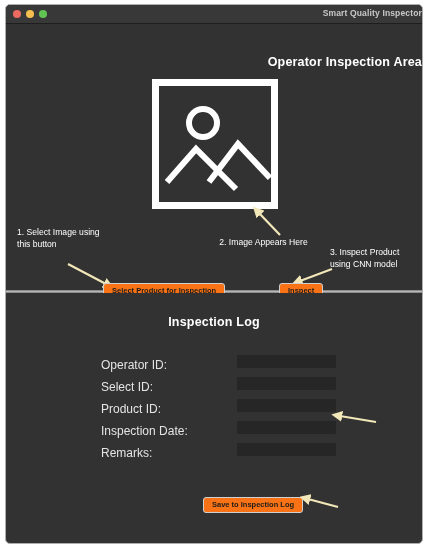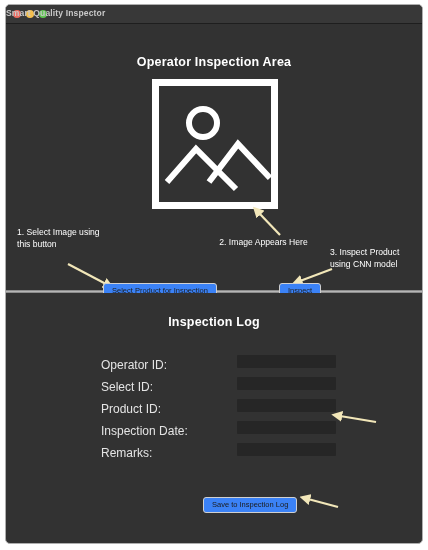--- a/index.html
+++ b/index.html
@@ -51,21 +51,21 @@
     display: block;
   }
   .tl.red    { background: #ec6a5f; }
   .tl.yellow { background: #f4bf4f; }
   .tl.green  { background: #61c554; }
   #window-title {
     position: absolute;
     left: 0;
     right: 0;
     top: 3px;
-    text-align: left;
+    text-align: right;
     font-size: 8.5px;
     font-weight: bold;
     color: #c9c9c9;
     letter-spacing: 0.15px;
   }
 
   
   #upper-pane {
     position: relative;
     height: 266px;
@@ -87,42 +87,42 @@
   .section-heading {
     position: absolute;
     left: 0;
     right: 0;
     text-align: center;
     color: #ffffff;
     font-size: 12.5px;
     font-weight: bold;
     letter-spacing: 0.2px;
   }
-  #operator-heading { top: 31px; }
+  #operator-heading { top: 31px; text-align: right; }
   #log-heading      { top: 22px; }
 
   
   #image-placeholder {
     position: absolute;
     left: 145px;
     top: 54px;
     width: 128px;
     height: 132px;
   }
   #image-placeholder svg { display: block; }
 
   
   .app-button {
     position: absolute;
-    background: #3b82f6;
+    background: #f97316;
     color: #1c1c1c;
     border: 1px solid #d0d0d0;
     border-radius: 3px;
     font-size: 7.5px;
-    font-weight: normal;
+    font-weight: bold;
     text-align: right;
     line-height: 11px;
     padding: 1px 8px 2px 8px;
     white-space: nowrap;
     box-sizing: border-box;
     cursor: default;
   }
   #select-product-button {
     left: 97px;
     top: 259px;

